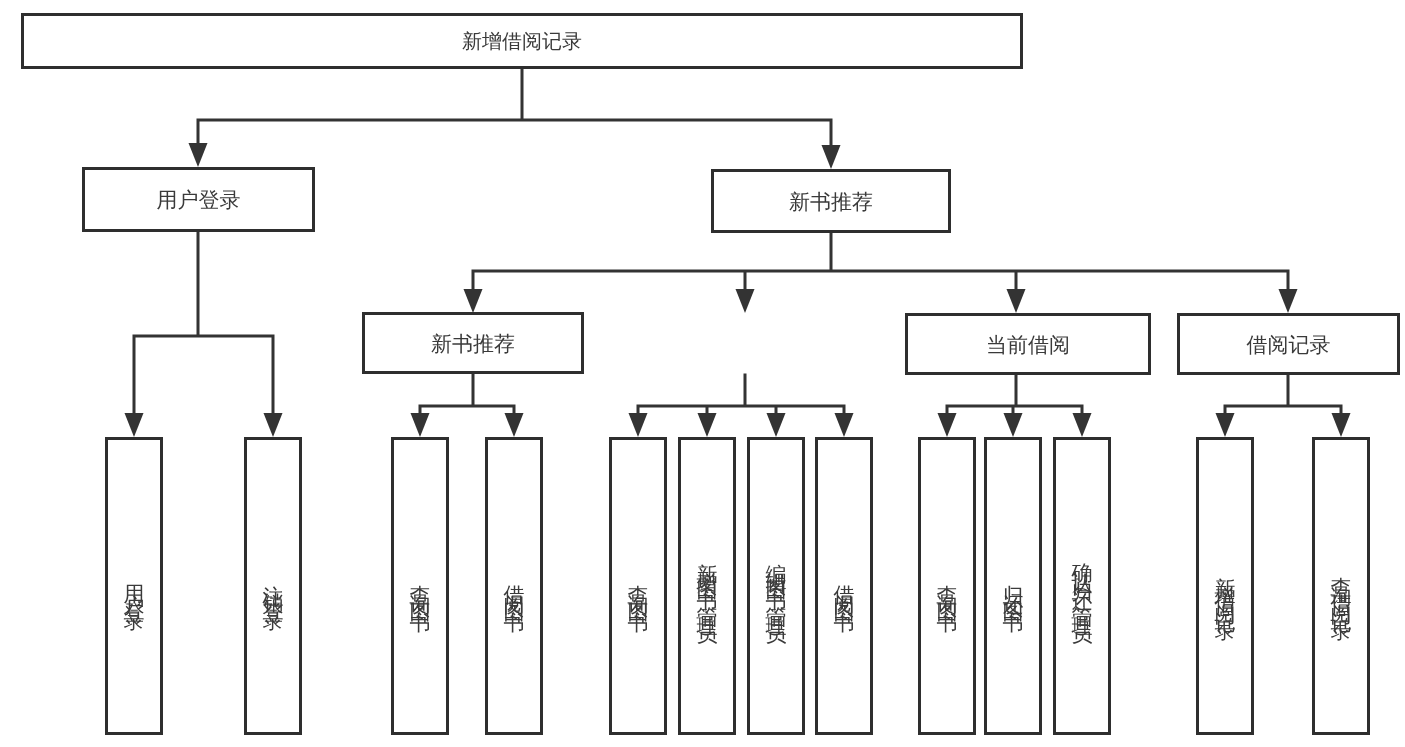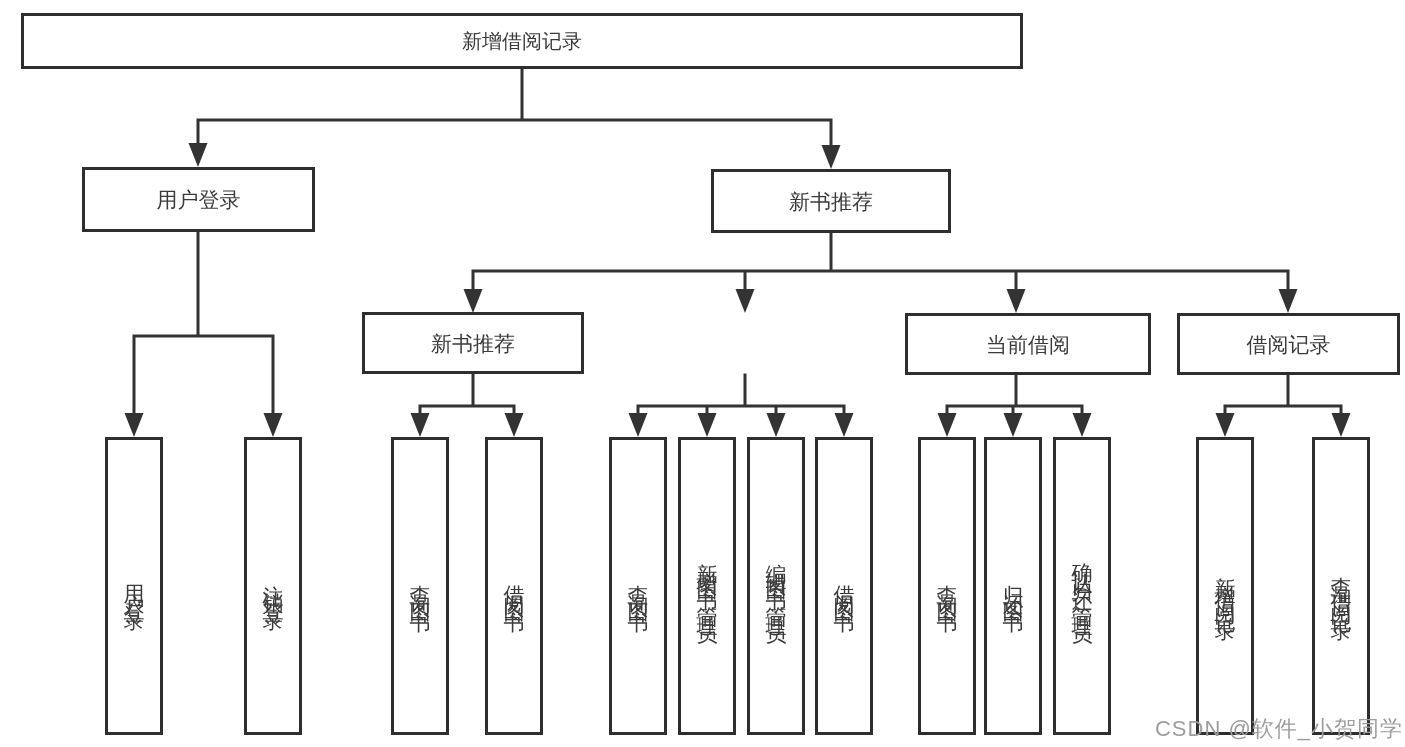--- a/index.html
+++ b/index.html
@@ -117,14 +117,13 @@
   <div class="vbox" style="left:747px;">编辑图书（管理员）</div>
   <div class="vbox" style="left:815px;">借阅图书</div>
 
   <div class="vbox" style="left:918px;">查询图书</div>
   <div class="vbox" style="left:984px;">归还图书</div>
   <div class="vbox" style="left:1053px;">确认归还（管理员）</div>
 
   <div class="vbox" style="left:1196px;">新增借阅记录</div>
   <div class="vbox" style="left:1312px;">查询借阅记录</div>
 
-  <div class="watermark">CSDN @软件_小贺同学</div>
 </div>
 
 </body></html>

